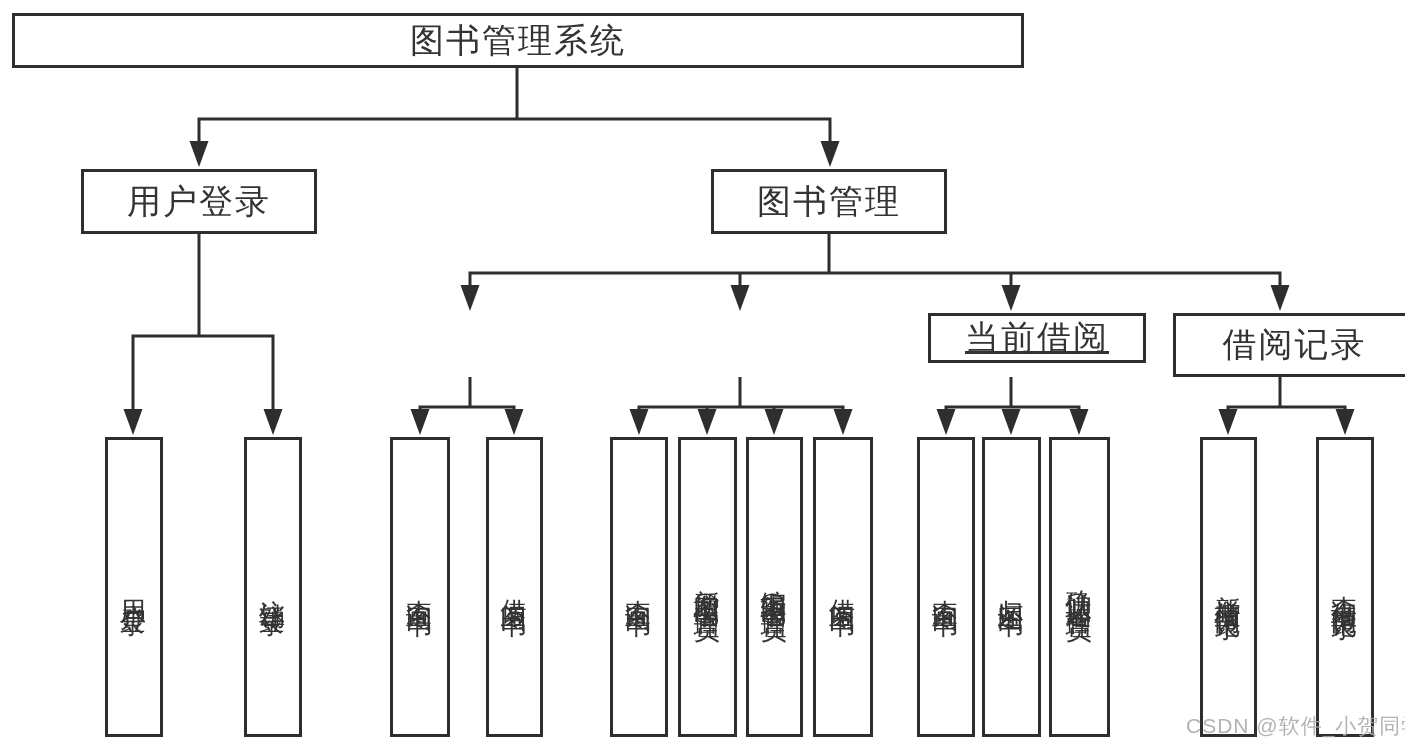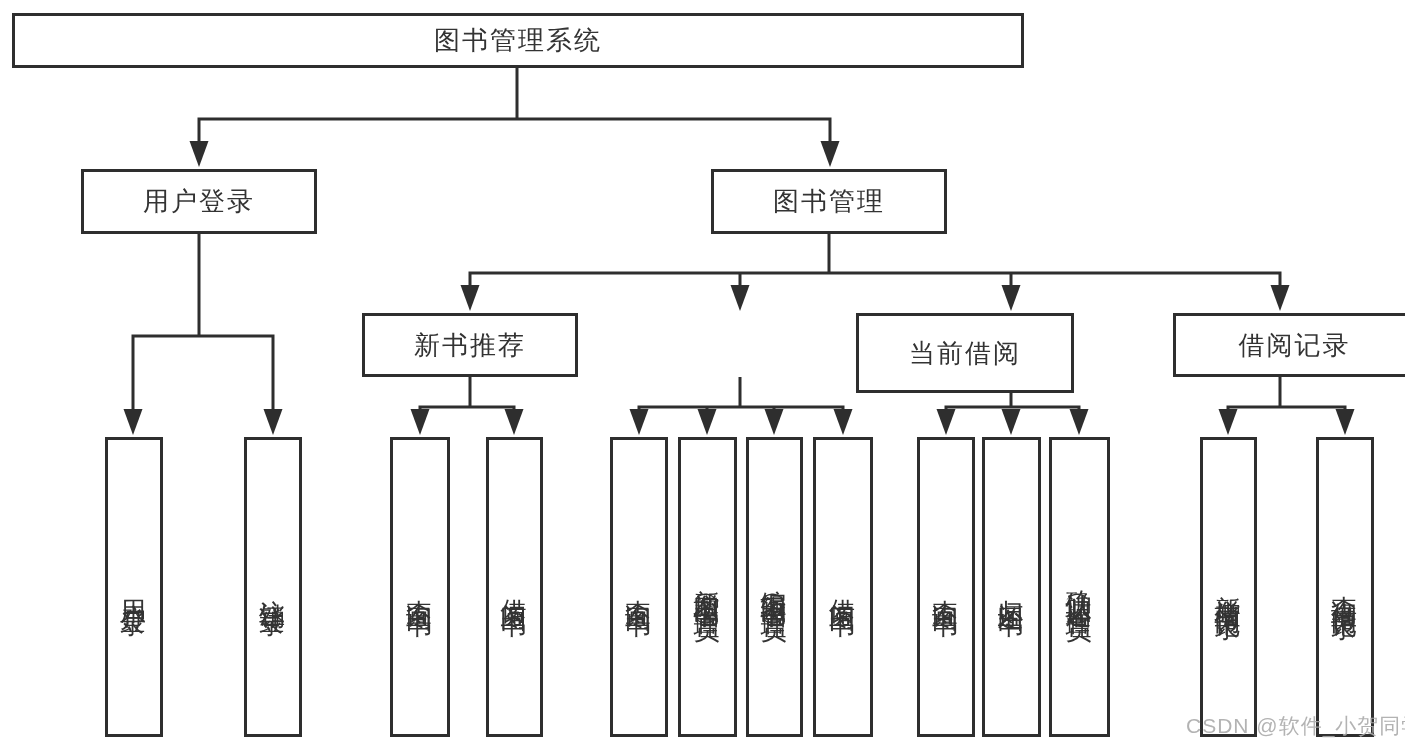--- a/index.html
+++ b/index.html
@@ -20,21 +20,21 @@
     position: absolute;
     box-sizing: border-box;
     border: 3px solid #2e2e2e;
     background: #ffffff;
     display: flex;
     align-items: center;
     justify-content: center;
     color: #333333;
   }
   .h-label {
-    font-size: 26px;
+    font-size: 34px;
     letter-spacing: 2px;
     white-space: nowrap;
   }
   .v-label {
     writing-mode: vertical-rl;
     text-orientation: mixed;
     font-size: 26px;
     letter-spacing: 4px;
     white-space: nowrap;
   }
@@ -98,24 +98,21 @@
     <span class="h-label">图书管理系统</span>
   </div>
 
   <div class="node" style="left:81px; top:169px; width:236px; height:65px;">
     <span class="h-label">用户登录</span>
   </div>
   <div class="node" style="left:711px; top:169px; width:236px; height:65px;font-family:Liberation Serif, serif;">
     <span class="h-label">图书管理</span>
   </div>
 
-  <div class="node" style="left:362px; top:313px; width:216px; height:64px;">
-    <span class="h-label">新书推荐</span>
-  </div>
-  <div class="node" style="left:856px; top:313px; width:218px; height:80px;">
+  <div class="node" style="left:928px; top:313px; width:218px; height:50px;text-decoration:underline;">
     <span class="h-label">当前借阅</span>
   </div>
   <div class="node" style="left:1173px; top:313px; width:243px; height:64px;align-items:center;">
     <span class="h-label">借阅记录</span>
   </div>
 
   <div class="node" style="left:105px; top:437px; width:58px; height:300px;">
     <span class="v-label">用户登录</span>
   </div>
   <div class="node" style="left:244px; top:437px; width:58px; height:300px;">

